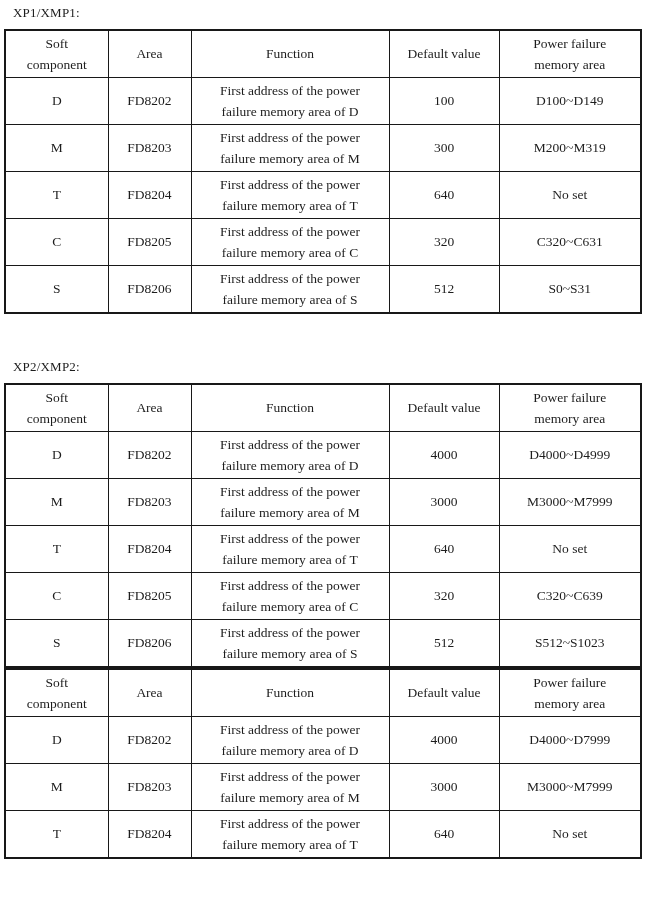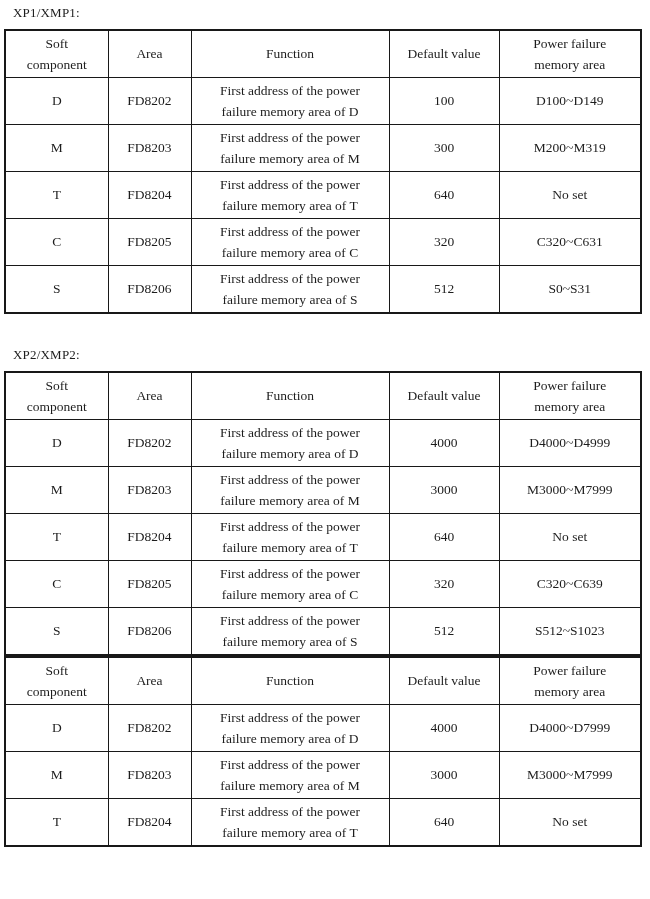--- a/index.html
+++ b/index.html
@@ -18,21 +18,21 @@
     padding: 5px 10px 0 4px;
   }
   .tbl-section { }
   .tbl-title {
     font-size: 13px;
     letter-spacing: 0.2px;
     padding-left: 9px;
     margin: 0 0 8px 0;
   }
   .tbl-section + .tbl-section .tbl-title {
-    margin-top: 33px;
+    margin-top: 45px;
   }
   table.mem-table {
     border-collapse: collapse;
     table-layout: fixed;
     width: 636px;
     border: 2.5px solid #181818;
   }
   table.mem-table th,
   table.mem-table td {
     border: 1.5px solid #181818;

